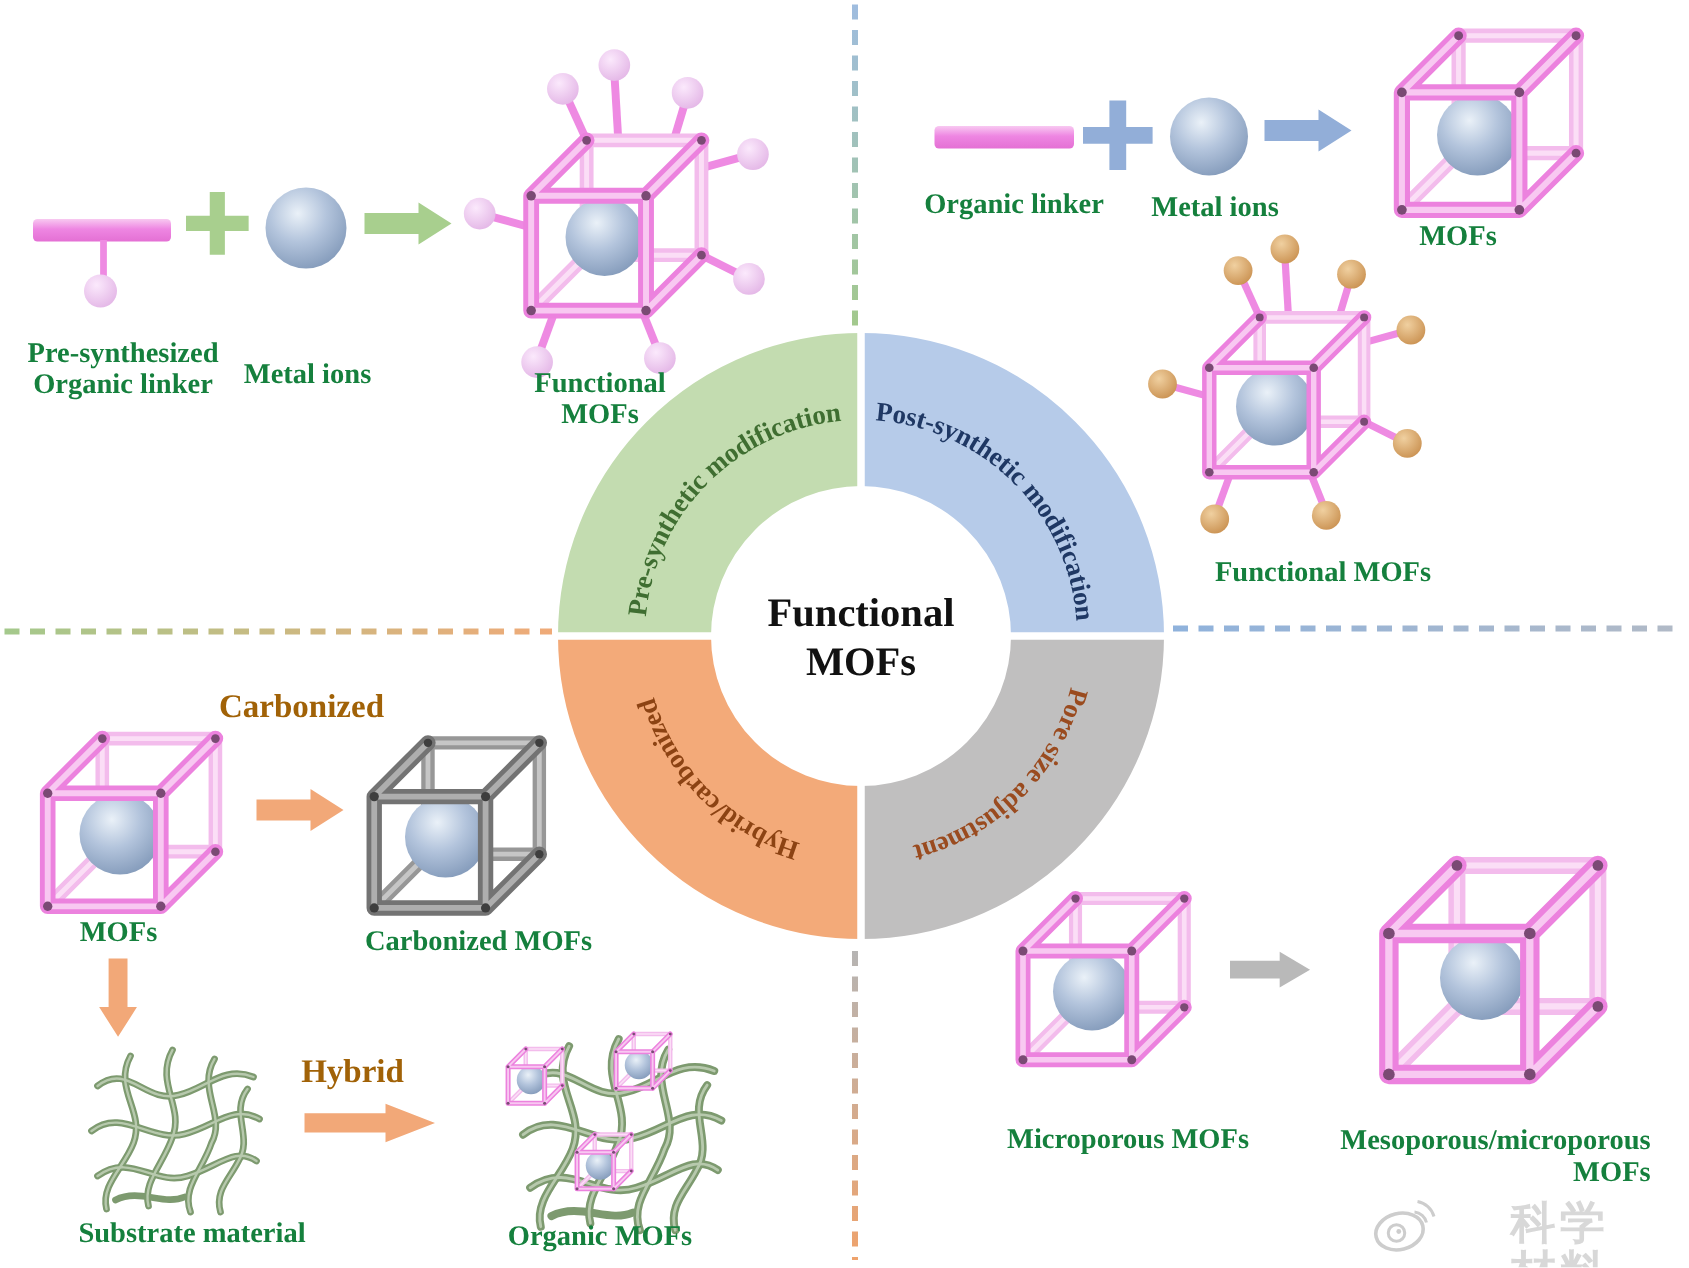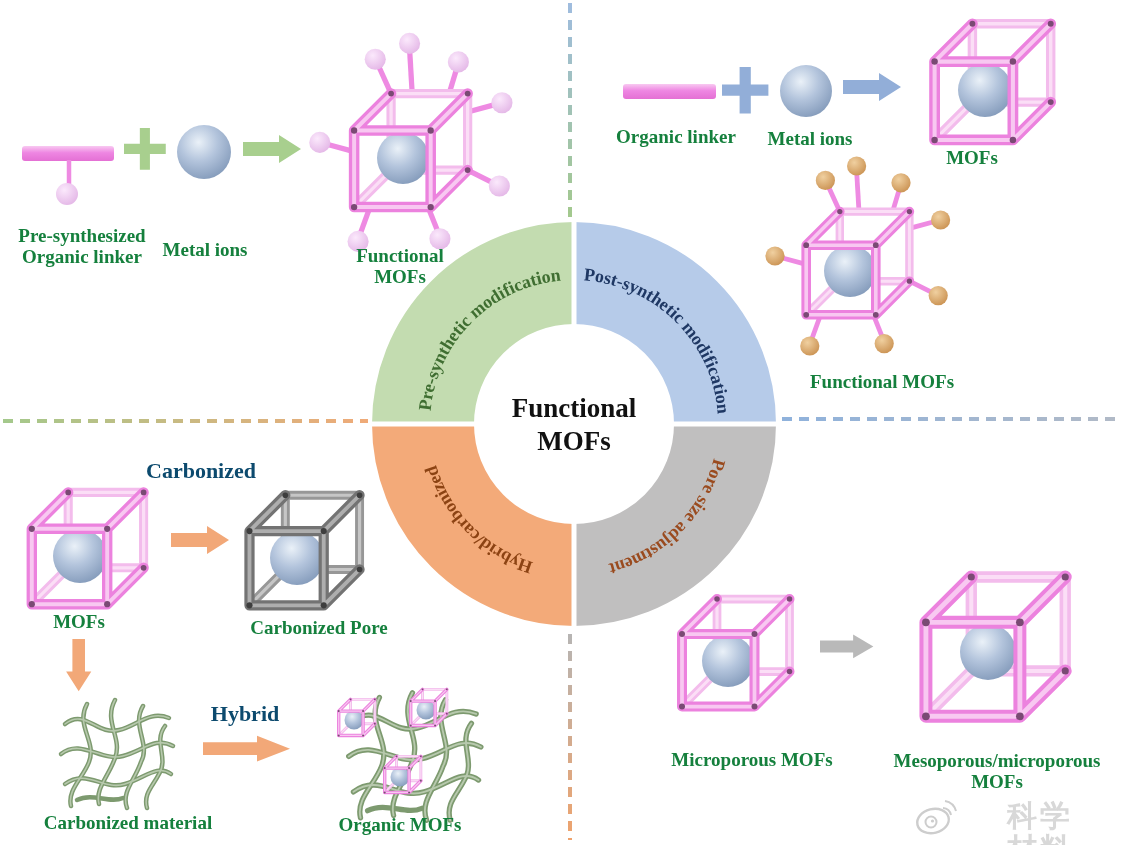--- a/index.html
+++ b/index.html
@@ -2,21 +2,21 @@
 <html><head>
 <meta charset="utf-8">
 <style>
   html,body{margin:0;padding:0;background:#fff;}
   #stage{position:relative;width:1126px;height:845px;background:#fff;overflow:hidden;
          font-family:"Liberation Serif", serif;}
   #scene{position:absolute;left:0;top:0;}
   .lbl{position:absolute;font-weight:bold;font-size:19px;color:#15803d;text-align:center;
        white-space:pre-line;line-height:1.1;transform:translateX(-50%);}
   .lbl.small{font-size:17px;}
-  .lbl.process{font-size:22px;color:#0c4a6e;}
+  .lbl.process{font-size:22px;color:#a16207;}
   .lbl.watermark{font-size:30px;color:#d4d4d4;letter-spacing:3px;opacity:.9;}
   .ringLabel{font-family:"Liberation Serif", serif;font-weight:bold;font-size:18px;letter-spacing:.2px;}
   .centerTitle{font-family:"Liberation Serif", serif;font-weight:bold;font-size:27px;fill:#111;}
   .cube-pink{--cMain:#ec82de;--cHl:#f8c8f1;--cBack:#f3bcec;--cBackHl:#fbdef6;--cCap:#7a4a74;}
   .cube-gray{--cMain:#737373;--cHl:#aeaeae;--cBack:#979797;--cBackHl:#c6c6c6;--cCap:#3e3e3e;}
 </style>
 </head>
 <body>
 
 <div id="stage">
@@ -275,24 +275,24 @@
 <div class="lbl" style="left:400px;top:246px;">Functional
 MOFs</div>
 
 <div class="lbl" style="left:676px;top:127px;">Organic linker</div>
 <div class="lbl" style="left:810px;top:129px;">Metal ions</div>
 <div class="lbl" style="left:972px;top:148px;">MOFs</div>
 <div class="lbl" style="left:882px;top:372px;">Functional MOFs</div>
 
 <div class="lbl process" style="left:201px;top:459px;">Carbonized</div>
 <div class="lbl" style="left:79px;top:612px;">MOFs</div>
-<div class="lbl" style="left:319px;top:618px;">Carbonized Pore</div>
-<div class="lbl process" style="left:245px;top:702px;">Hybrid</div>
-<div class="lbl" style="left:128px;top:813px;">Carbonized material</div>
+<div class="lbl" style="left:319px;top:618px;">Carbonized MOFs</div>
+<div class="lbl process" style="left:235px;top:702px;">Hybrid</div>
+<div class="lbl" style="left:128px;top:813px;">Substrate material</div>
 <div class="lbl" style="left:400px;top:815px;">Organic MOFs</div>
 
 <div class="lbl" style="left:752px;top:750px;">Microporous MOFs</div>
-<div class="lbl" style="left:997px;top:751px;">Mesoporous/microporous
+<div class="lbl" style="left:997px;top:751px;text-align:right;">Mesoporous/microporous
 MOFs</div>
 
 <div class="lbl watermark" style="left:1040px;top:799px;">科学材料站</div>
 
 </div>
 
 </body></html>

